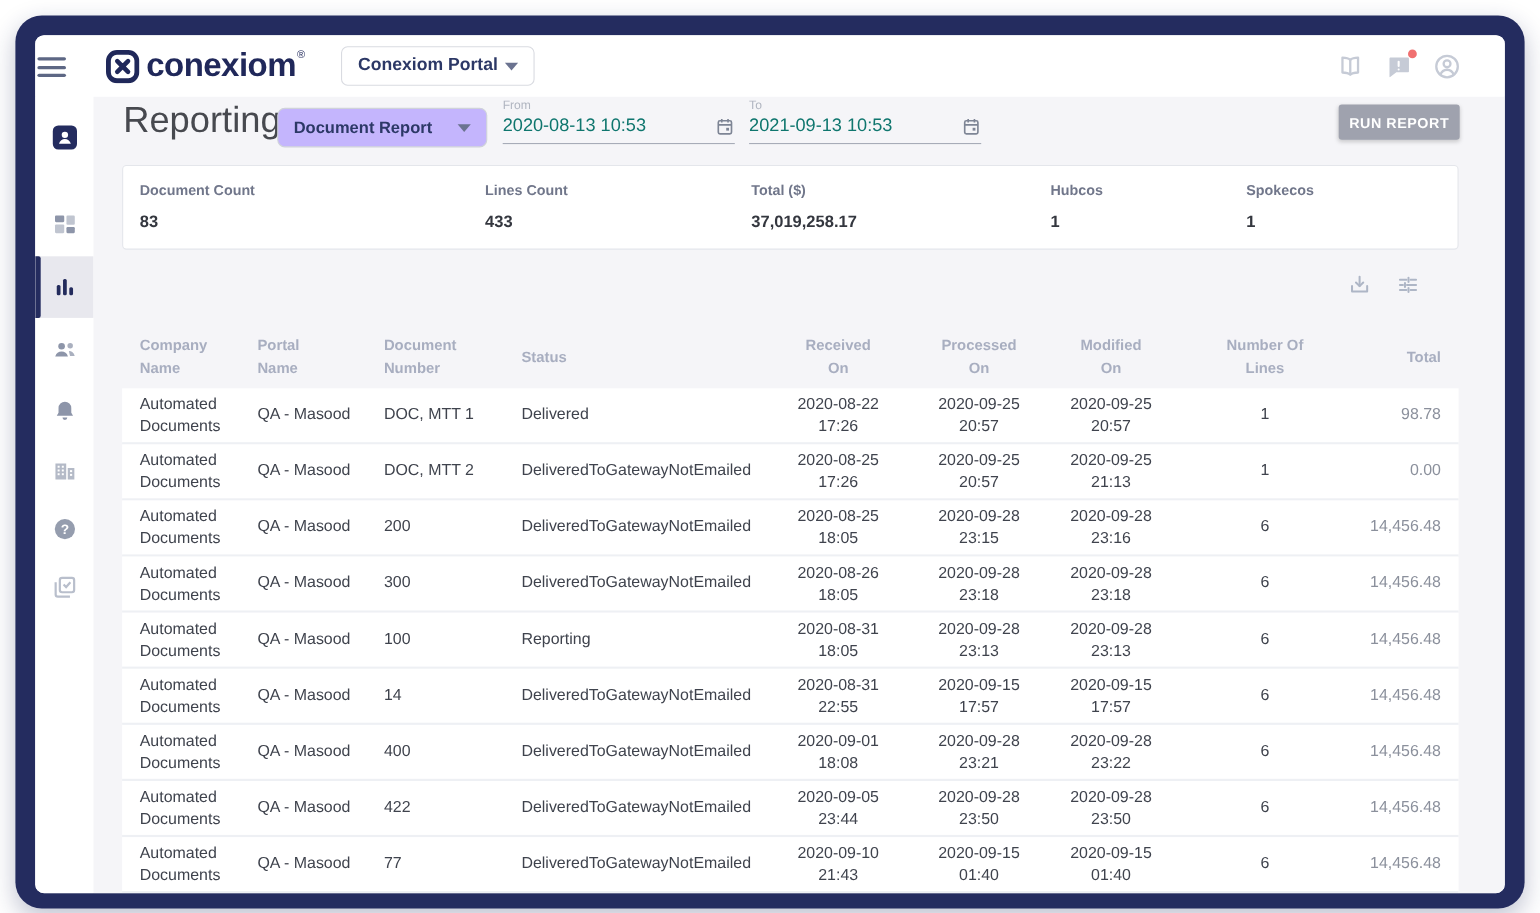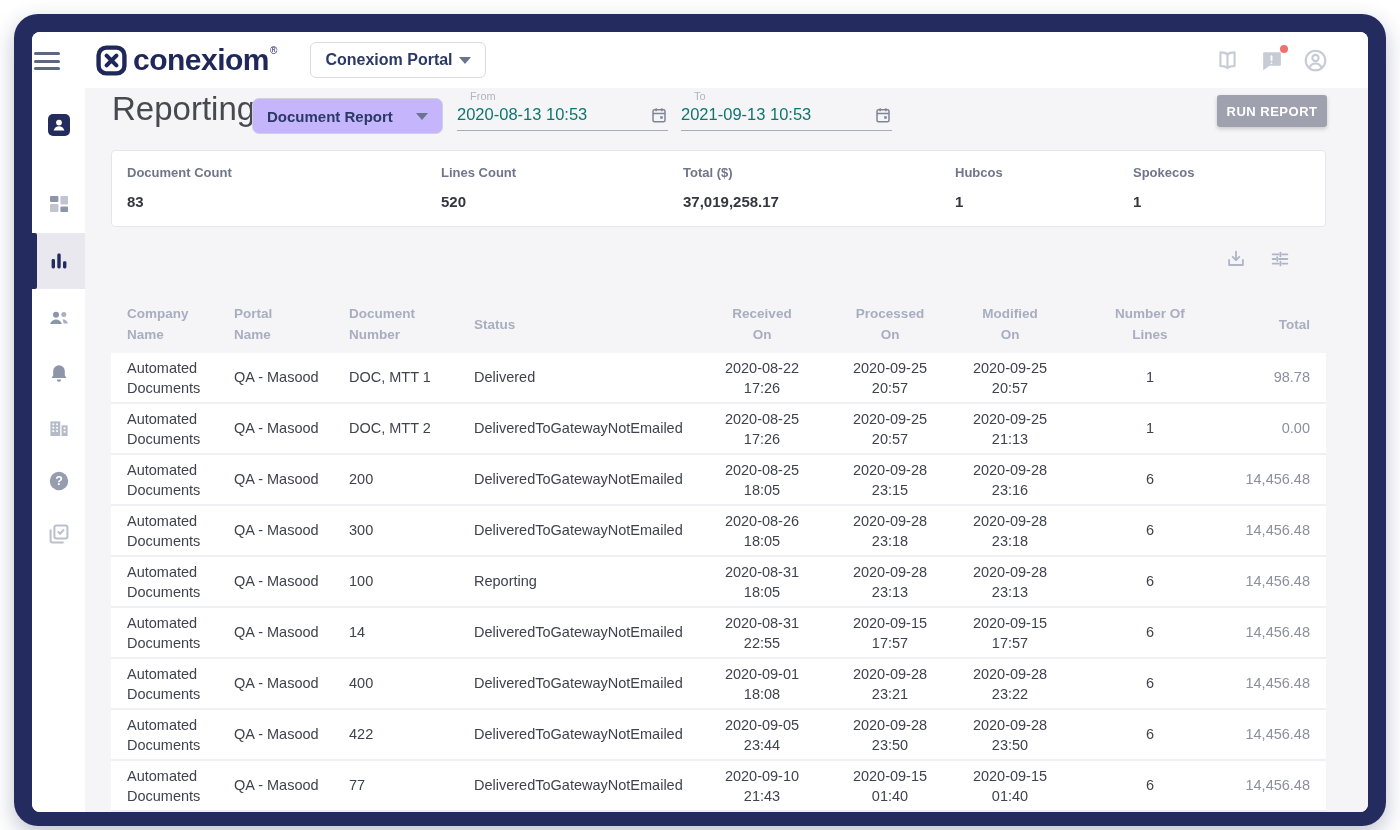--- a/index.html
+++ b/index.html
@@ -41,21 +41,21 @@
   .main { position:relative; flex:1; background:#f5f5f8; overflow:hidden; }
 
   
   .rpt-title { position:absolute; left:27px; top:2px; font-size:33px; font-weight:400; color:#47494f; }
   .type-select { position:absolute; left:167px; top:10px; width:191px; height:36px; background:#c4b5fd;
                  border:1px solid #cfd2da; border-radius:7px; display:flex; align-items:center;
                  justify-content:space-between; padding:0 14px; cursor:pointer; }
   .type-select .lbl { font-size:15px; font-weight:700; color:#2c3866; }
   .date-field { position:absolute; top:2px; width:211px; border-bottom:1px solid #a7acb8; padding-bottom:6px; cursor:pointer; }
   .date-field.from { left:372px; } .date-field.to { left:596px; }
-  .date-field .dlabel { font-size:11px; color:#b0b5c0;margin-left:13px; }
+  .date-field .dlabel { font-size:11px; color:#b0b5c0; }
   .date-field .dval-row { display:flex; align-items:center; justify-content:space-between; margin-top:3px; }
   .date-field .dval { font-size:16.5px; color:#0f766e; }
   .date-field svg { width:18px; height:18px; }
   .run-btn { position:absolute; left:1132px; top:7px; width:110px; height:32px; background:#9fa2ae; border:none;
              border-radius:3px; color:#fff; font-size:13px; font-weight:700; letter-spacing:.5px;
              font-family:"Liberation Sans",sans-serif; cursor:pointer; box-shadow:0 2px 4px rgba(0,0,0,.18); }
 
   
   .stats-card { position:absolute; left:26px; top:62px; width:1215px; height:77px; background:#fff;
                 border:1px solid #e4e6eb; border-radius:4px; display:grid;
@@ -242,21 +242,21 @@
 
       <button class="run-btn">RUN REPORT</button>
 
       <div class="stats-card">
         <div class="stat">
           <div class="s-label">Document Count</div>
           <div class="s-value">83</div>
         </div>
         <div class="stat">
           <div class="s-label">Lines Count</div>
-          <div class="s-value">520</div>
+          <div class="s-value">433</div>
         </div>
         <div class="stat">
           <div class="s-label">Total ($)</div>
           <div class="s-value">37,019,258.17</div>
         </div>
         <div class="stat">
           <div class="s-label">Hubcos</div>
           <div class="s-value">1</div>
         </div>
         <div class="stat">

